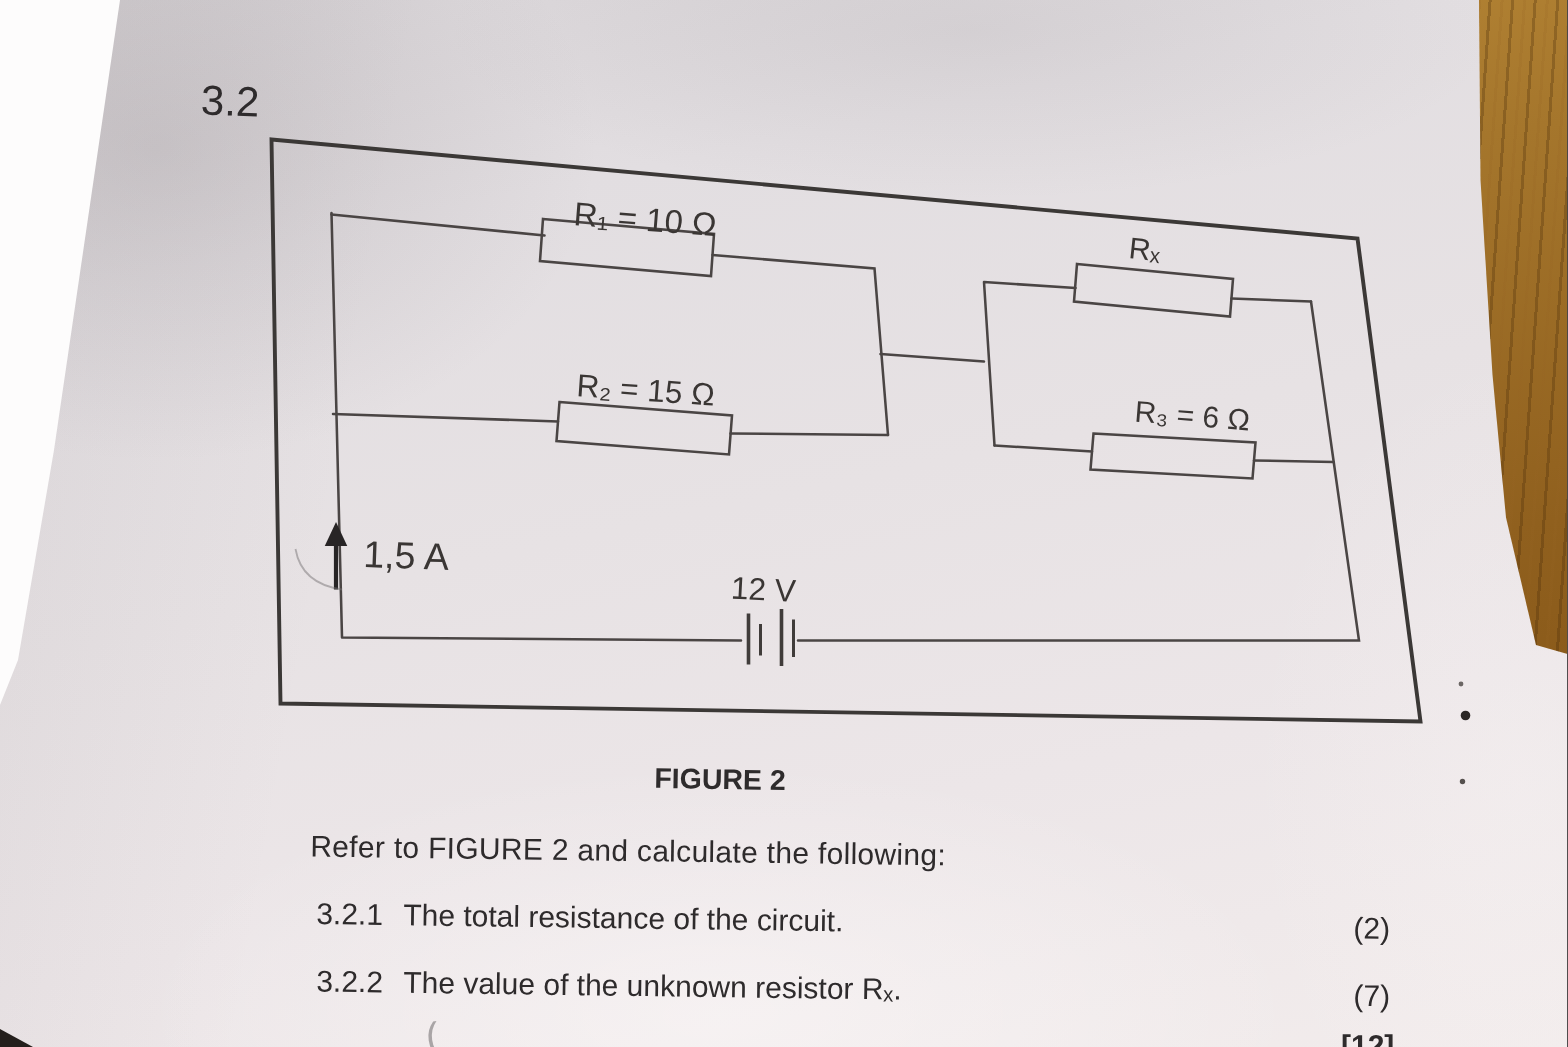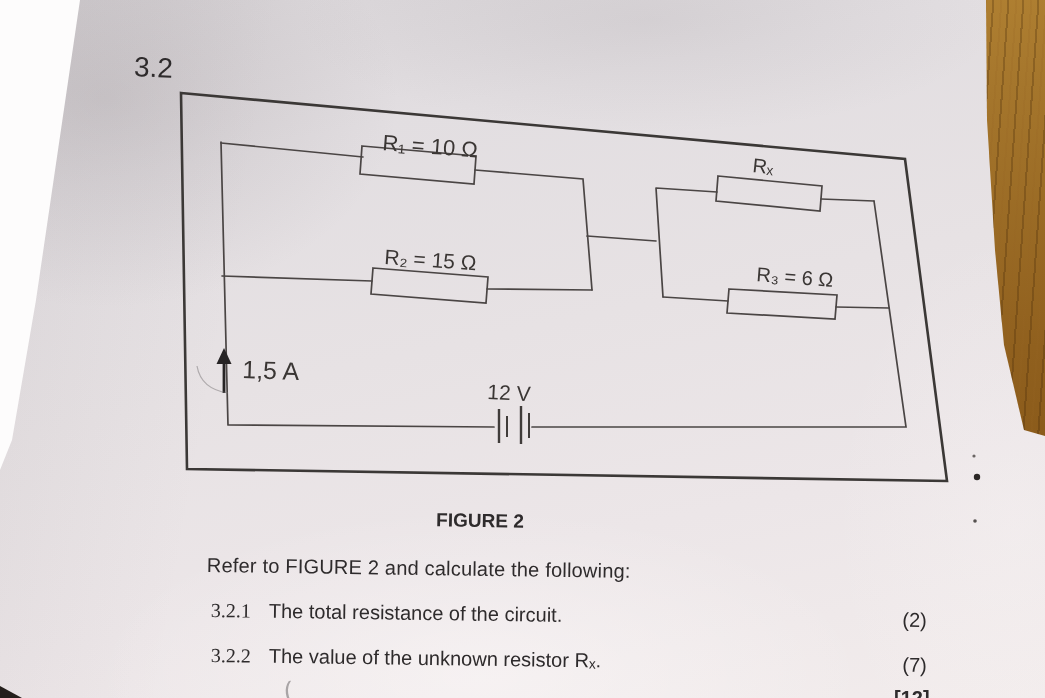--- a/index.html
+++ b/index.html
@@ -29,21 +29,21 @@
   .diagram{position:absolute;left:0;top:0;}
   .diagram text{font-family:"Liberation Sans","DejaVu Sans",sans-serif;fill:#3a3634;}
   .ink{color:#2e2b2c;}
   .sec-num{position:absolute;left:134px;top:52px;font-size:28px;transform:rotate(2deg);}
   .caption{position:absolute;left:390px;top:510px;width:180px;text-align:center;
     font-size:19px;font-weight:bold;transform:rotate(1deg);}
   .instruction{position:absolute;left:207px;top:554px;font-size:20px;letter-spacing:0.2px;
     transform:rotate(0.8deg);transform-origin:left top;}
   .q-row{position:absolute;left:211px;width:716px;display:flex;font-size:20px;
     transform:rotate(0.8deg);transform-origin:left top;}
-  .q-row .q-num{width:58px;flex:0 0 auto;font-family:Liberation Serif, serif;}
+  .q-row .q-num{width:58px;flex:0 0 auto;}
   .q-row .q-text{flex:1 1 auto;}
   .q-row .q-marks{flex:0 0 auto;}
   .total{position:absolute;left:894px;top:687px;font-size:20px;font-weight:bold;}
   .scribble{position:absolute;left:284px;top:676px;font-size:26px;
     color:rgba(110,105,108,0.55);transform:rotate(-8deg);}
 </style>
 </head>
 <body>
 
 <div class="scene">

